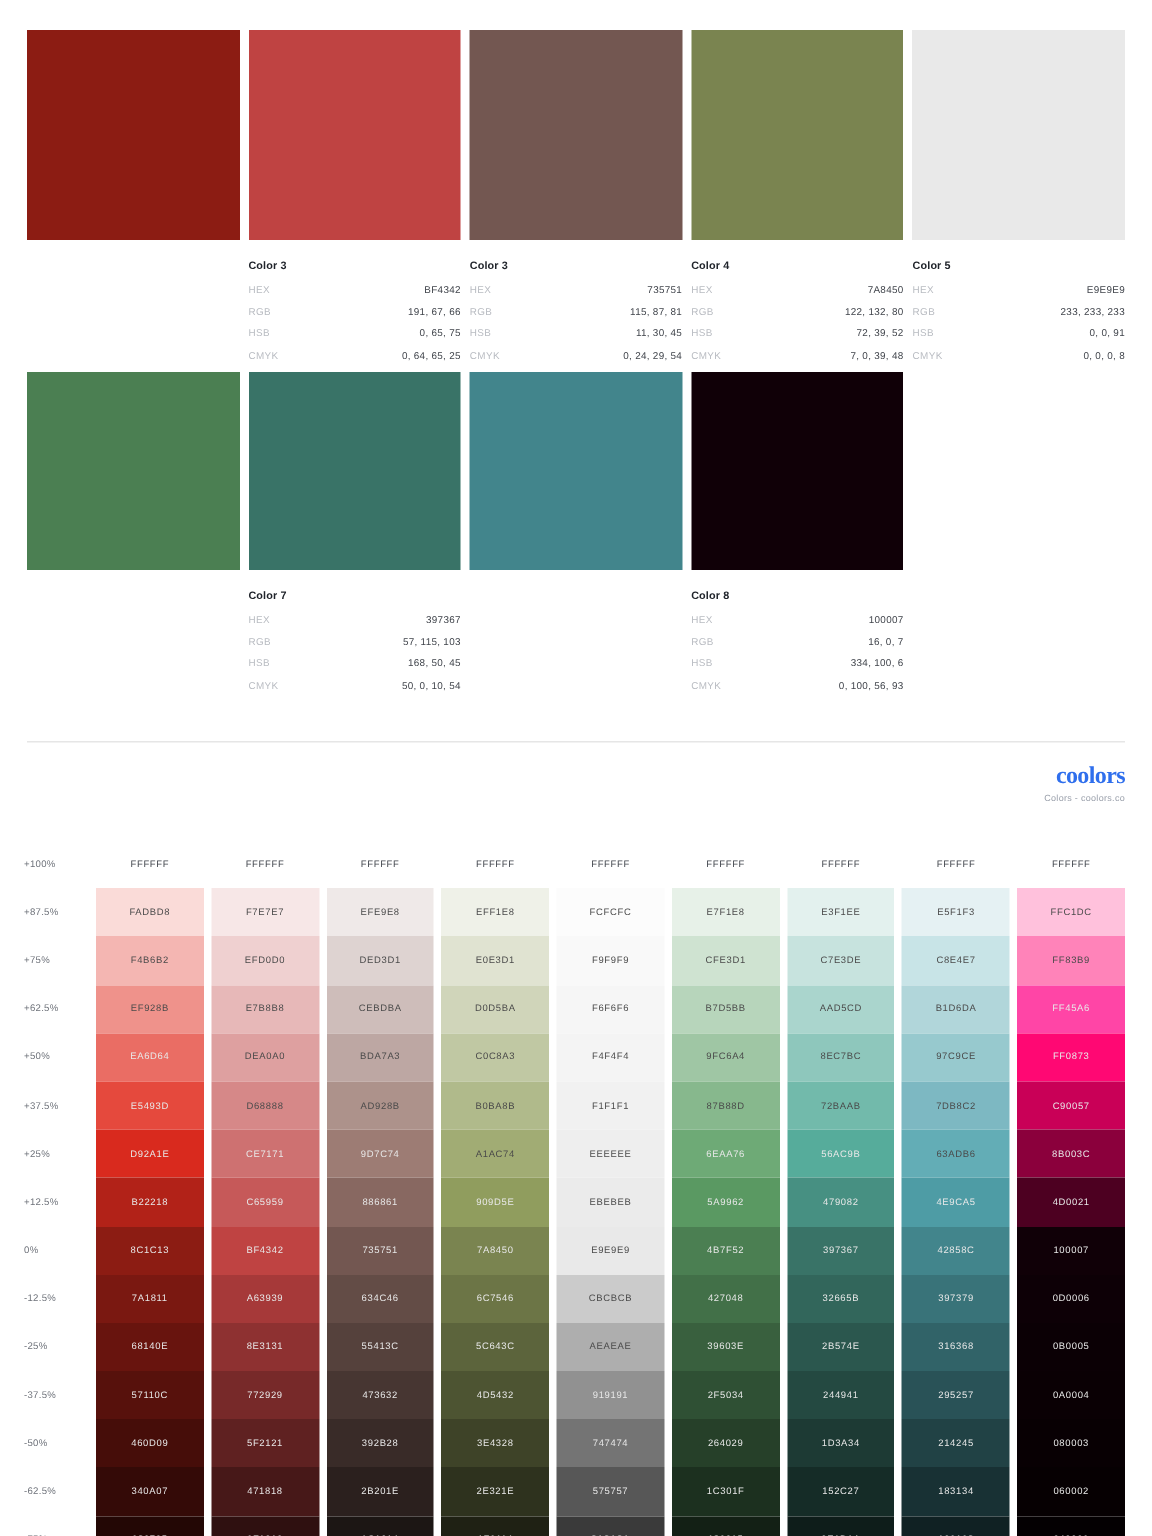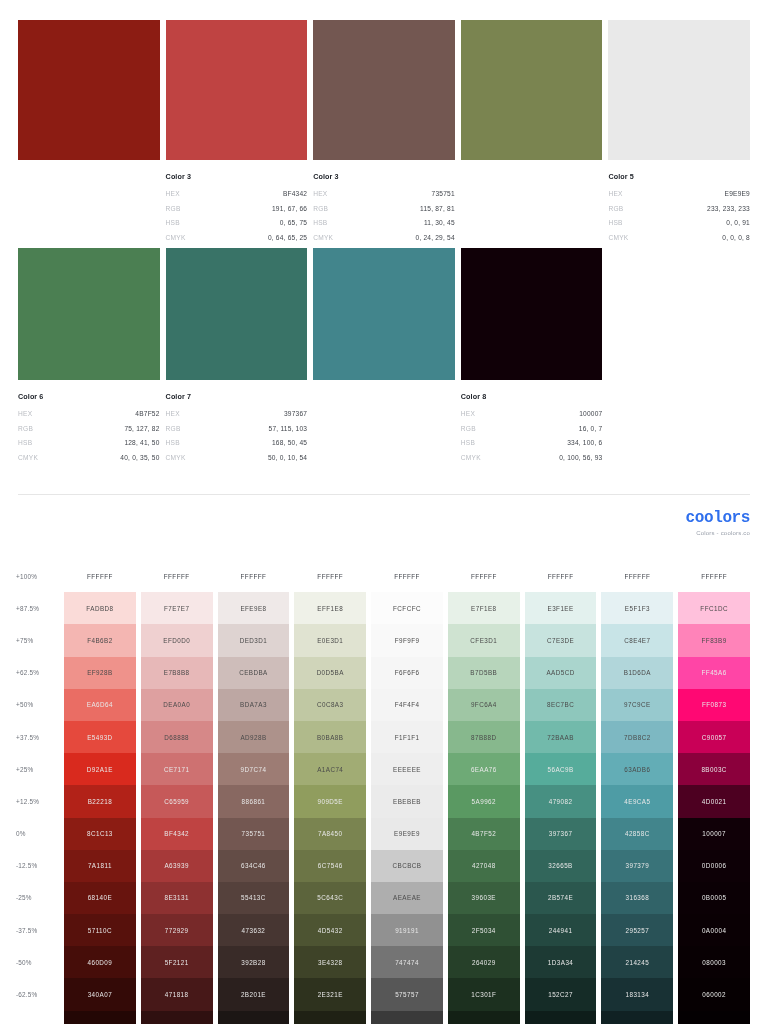--- a/index.html
+++ b/index.html
@@ -29,21 +29,21 @@
 
   
   .divider{
     margin:26px 18px 0 18px;height:1px;background:#e6e6e6;
   }
   .brand{
     margin:14px 18px 0 0;text-align:right;
   }
   .brand-logo{
     font-size:16px;font-weight:bold;color:#2f6fed;letter-spacing:-.4px;
-    font-family:Liberation Mono, monospace;
+    font-family:Liberation Serif, serif;
   }
   .brand-sub{font-size:6px;color:#9aa0ab;margin-top:3px;letter-spacing:.2px;}
 
   
   .shades{margin:24px 0 0 0;padding:0 18px 0 6px;}
   .shade-row{display:flex;align-items:stretch;height:32.2px;}
   .shade-label{
     width:48px;flex:0 0 48px;font-size:6.4px;color:#6e727a;
     display:flex;align-items:center;padding-left:10px;letter-spacing:.2px;
   }
@@ -102,20 +102,39 @@
             <span class="val">11, 30, 45</span>
           </div>
           <div class="info-line">
             <span class="lab">CMYK</span>
             <span class="val">0, 24, 29, 54</span>
           </div>
         </div>
       </div>
       <div class="swatch-cell">
         <div class="swatch-chip" style="background: rgb(122, 132, 80);"></div>
+        <div class="swatch-info">
+          <div class="swatch-title">Color 4</div>
+          <div class="info-line">
+            <span class="lab">HEX</span>
+            <span class="val">7A8450</span>
+          </div>
+          <div class="info-line">
+            <span class="lab">RGB</span>
+            <span class="val">122, 132, 80</span>
+          </div>
+          <div class="info-line">
+            <span class="lab">HSB</span>
+            <span class="val">72, 39, 52</span>
+          </div>
+          <div class="info-line">
+            <span class="lab">CMYK</span>
+            <span class="val">7, 0, 39, 48</span>
+          </div>
+        </div>
       </div>
       <div class="swatch-cell">
         <div class="swatch-chip" style="background: rgb(233, 233, 233);"></div>
         <div class="swatch-info">
           <div class="swatch-title">Color 5</div>
           <div class="info-line">
             <span class="lab">HEX</span>
             <span class="val">E9E9E9</span>
           </div>
           <div class="info-line">
@@ -130,39 +149,20 @@
             <span class="lab">CMYK</span>
             <span class="val">0, 0, 0, 8</span>
           </div>
         </div>
       </div>
     </div>
 
   <div class="swatch-row r2" id="row2">
       <div class="swatch-cell">
         <div class="swatch-chip small" style="background: rgb(75, 127, 82);"></div>
-        <div class="swatch-info">
-          <div class="swatch-title">Color 6</div>
-          <div class="info-line">
-            <span class="lab">HEX</span>
-            <span class="val">4B7F52</span>
-          </div>
-          <div class="info-line">
-            <span class="lab">RGB</span>
-            <span class="val">75, 127, 82</span>
-          </div>
-          <div class="info-line">
-            <span class="lab">HSB</span>
-            <span class="val">128, 41, 50</span>
-          </div>
-          <div class="info-line">
-            <span class="lab">CMYK</span>
-            <span class="val">40, 0, 35, 50</span>
-          </div>
-        </div>
       </div>
       <div class="swatch-cell">
         <div class="swatch-chip small" style="background: rgb(57, 115, 103);"></div>
         <div class="swatch-info">
           <div class="swatch-title">Color 7</div>
           <div class="info-line">
             <span class="lab">HEX</span>
             <span class="val">397367</span>
           </div>
           <div class="info-line">

